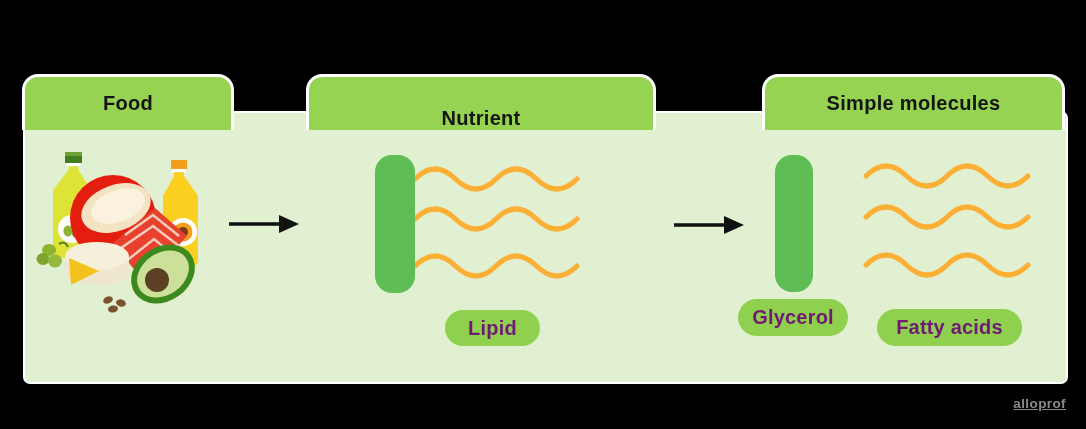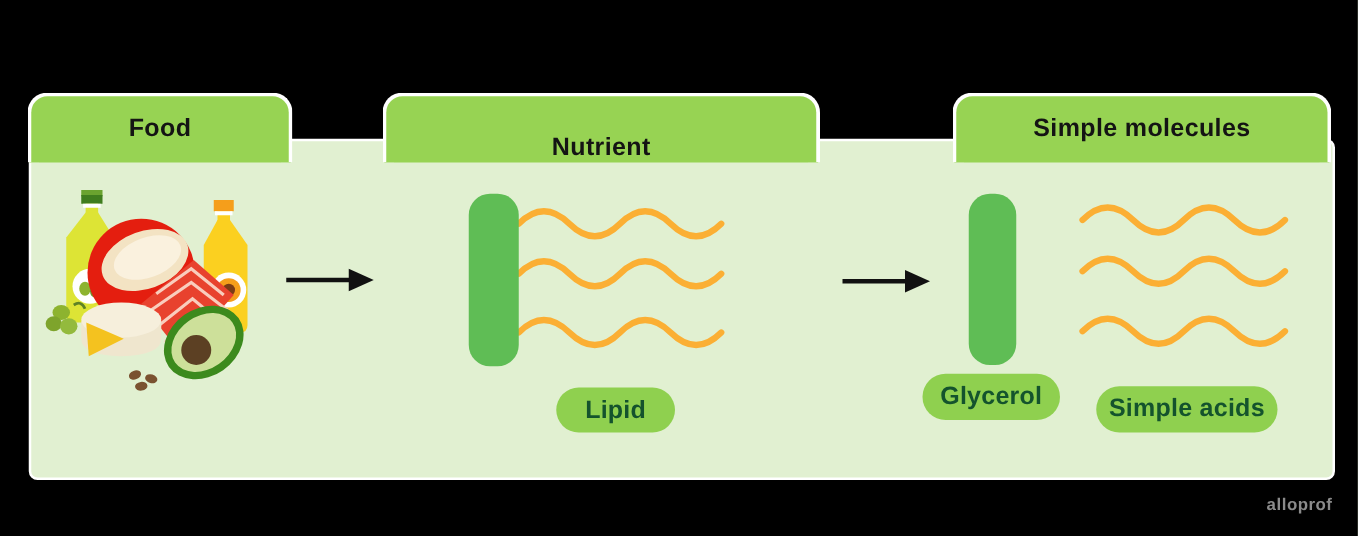--- a/index.html
+++ b/index.html
@@ -13,26 +13,26 @@
   .tab span{font-size:20px;font-weight:700;color:#141414;letter-spacing:.3px;}
   .tab-food{left:22px;width:212px;}
   .tab-nutrient{left:306px;width:350px;align-items:flex-end;}
   .tab-simple{left:762px;width:303px;}
   .abs{position:absolute;}
   .bar{position:absolute;background:#5FBD55;border-radius:17px;z-index:2;}
   .bar-lipid{left:375px;top:155px;width:40px;height:138px;}
   .bar-glycerol{left:775px;top:155px;width:38px;height:137px;}
   .pill{position:absolute;box-sizing:border-box;background:#8FD04F;border-radius:19px;
         display:flex;align-items:center;justify-content:center;z-index:2;}
-  .pill span{font-size:20px;font-weight:700;color:#14532d;letter-spacing:.2px;}
+  .pill span{font-size:20px;font-weight:700;color:#701a75;letter-spacing:.2px;}
   .pill-lipid{left:445px;top:310px;width:95px;height:36px;}
   .pill-glycerol{left:738px;top:299px;width:110px;height:37px;}
   .pill-fatty{left:877px;top:309px;width:145px;height:37px;}
   .watermark{position:absolute;left:1000px;top:396px;width:66px;text-align:right;
-             color:#8A8A8A;font-size:13.5px;font-weight:700;letter-spacing:.4px;z-index:1;}
+             color:#8A8A8A;font-size:13.5px;font-weight:700;letter-spacing:.4px;z-index:1;text-decoration:underline;}
   svg{display:block;}
 </style>
 </head>
 <body>
 
 <div class="stage">
 
   <div class="panel"></div>
 
   <div class="tab tab-food">
@@ -134,18 +134,18 @@
   <div class="bar bar-glycerol"></div>
   <svg class="abs" style="left:862px;top:155px;z-index:1" width="172" height="130" viewBox="0 0 172 130" fill="none" stroke="#FBAF34" stroke-width="5" stroke-linecap="round">
     <path d="M4 21 Q24 1 44.5 21 T85 21 T125.5 21 T166 21"></path>
     <path d="M4 62 Q24 42 44.5 62 T85 62 T125.5 62 T166 62"></path>
     <path d="M4 110 Q24 90 44.5 110 T85 110 T125.5 110 T166 110"></path>
   </svg>
   <div class="pill pill-glycerol">
     <span>Glycerol</span>
   </div>
   <div class="pill pill-fatty">
-    <span>Simple acids</span>
+    <span>Fatty acids</span>
   </div>
 
   <div class="watermark">alloprof</div>
 
 </div>
 
 </body></html>

